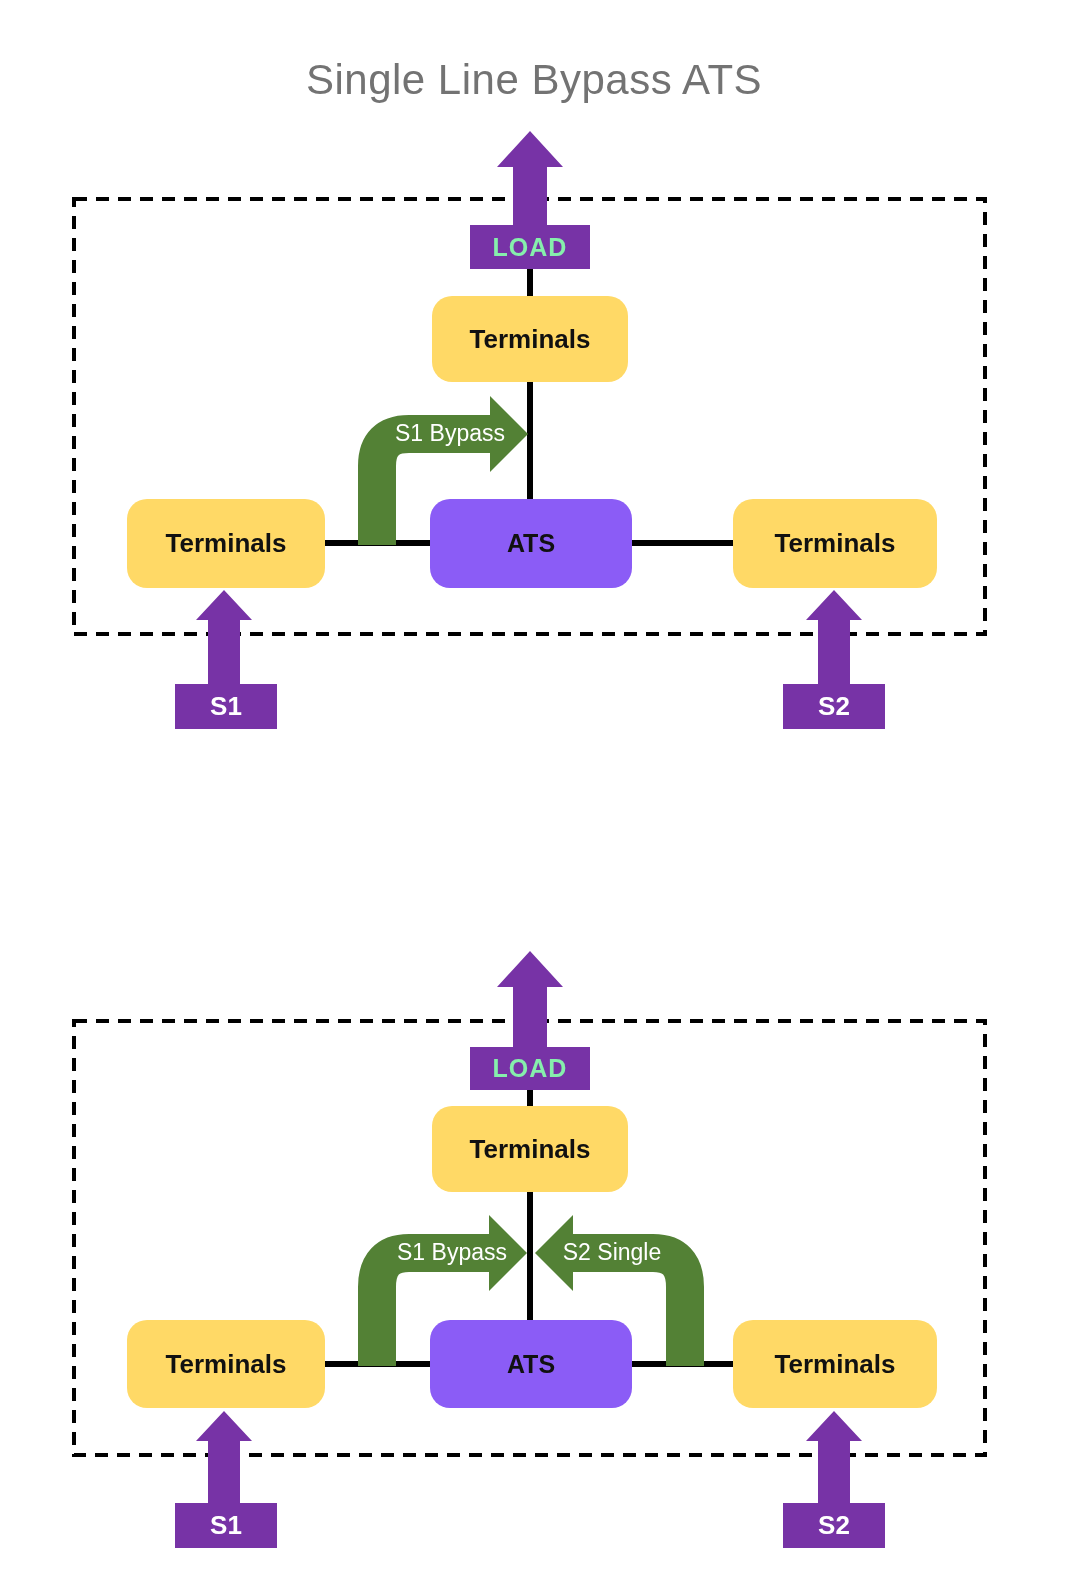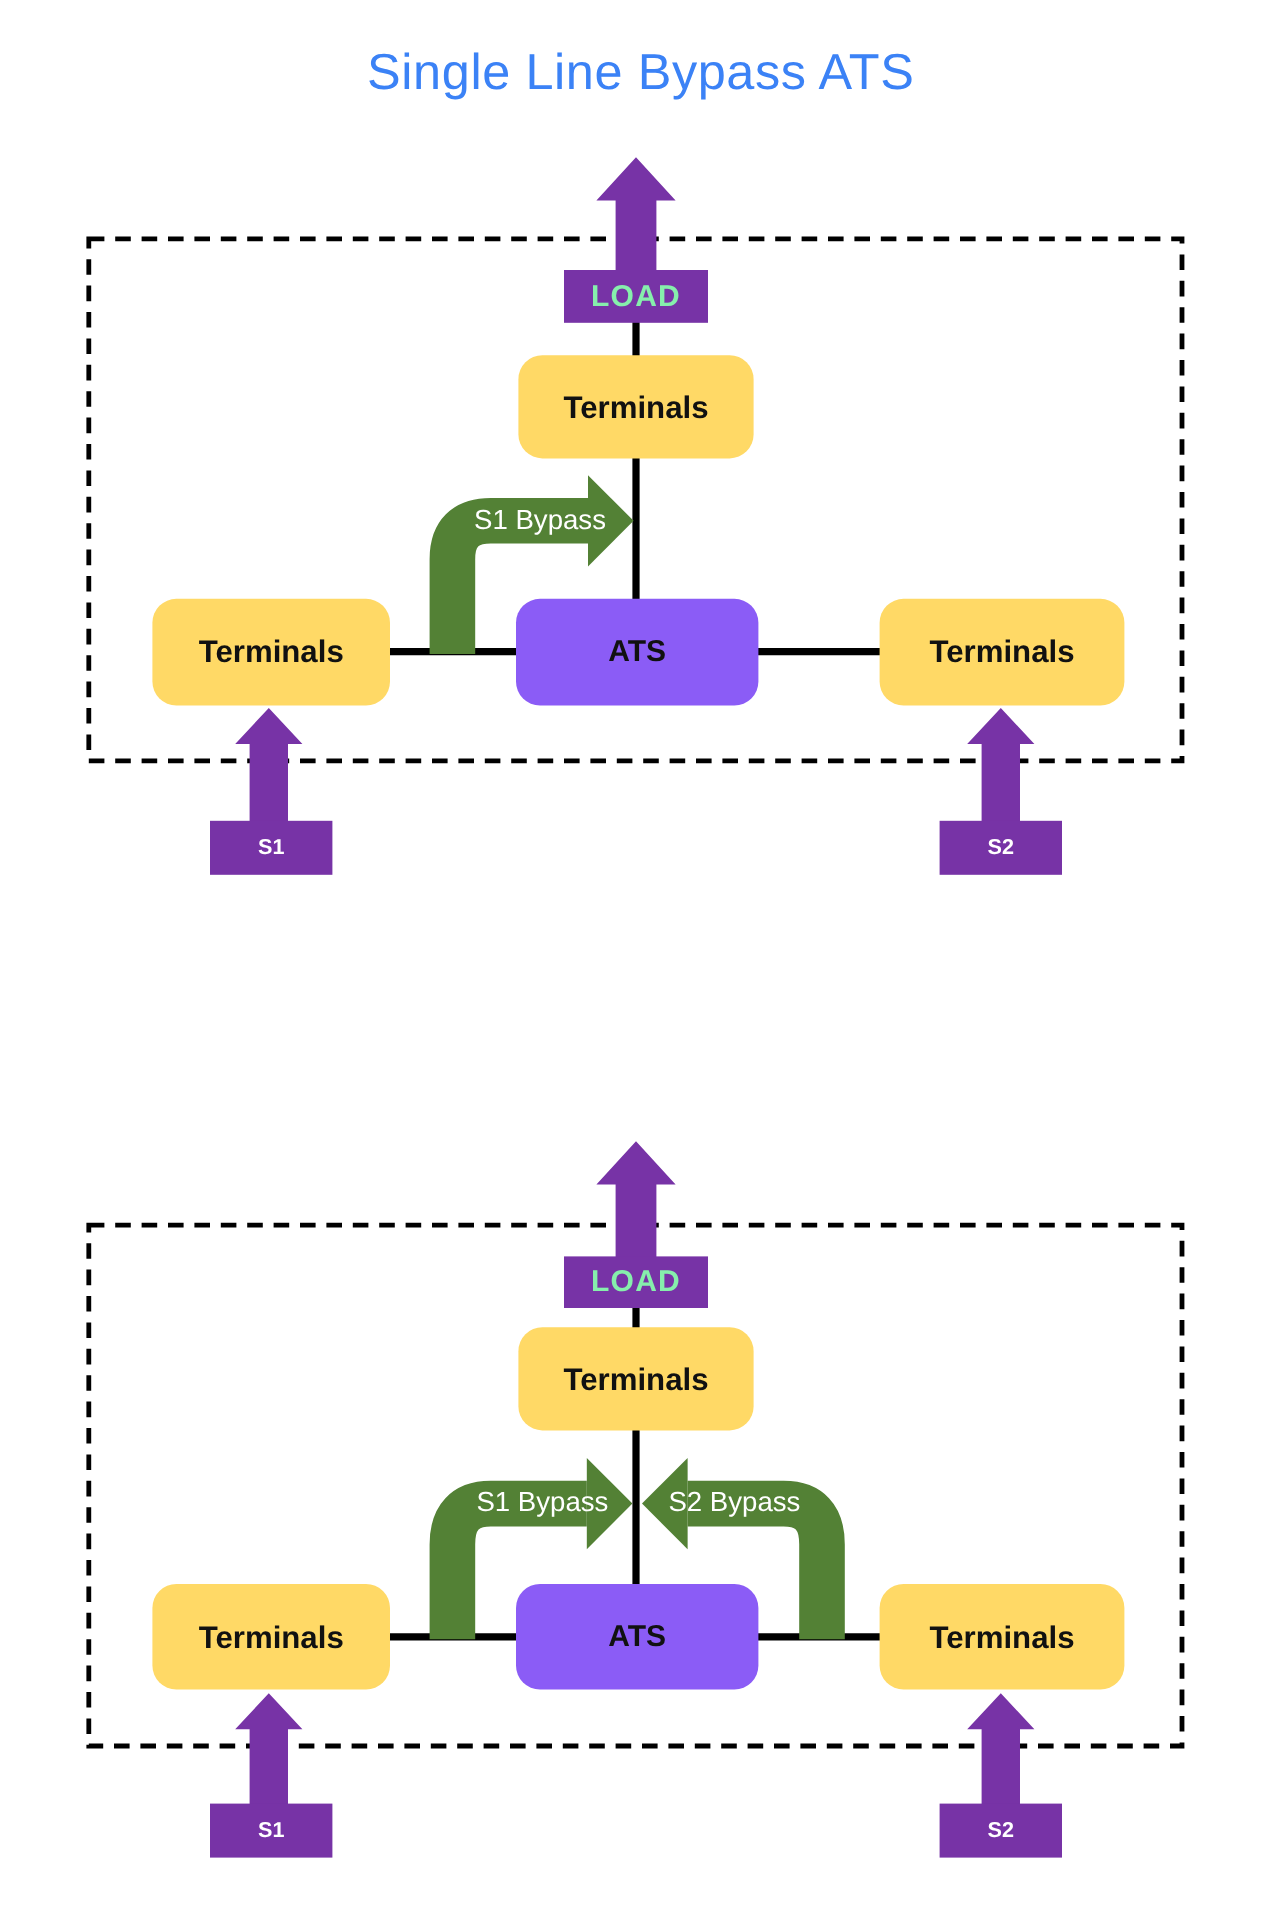--- a/index.html
+++ b/index.html
@@ -20,22 +20,23 @@
     left: 0;
     top: 0;
   }
   .title {
     position: absolute;
     left: 0;
     width: 100%;
     text-align: center;
     font-size: 42px;
     font-weight: 300;
-    color: #3b82f6;
+    color: #737373;
     letter-spacing: 0.5px;
+    margin-top: 20px;
   }
   .box {
     position: absolute;
     display: flex;
     align-items: center;
     justify-content: center;
     box-sizing: border-box;
     font-weight: bold;
   }
   .terminals {
@@ -52,21 +53,21 @@
   }
   .load {
     background: #7733A6;
     color: #86efac;
     font-size: 25px;
     letter-spacing: 1px;
   }
   .source {
     background: #7733A6;
     color: #ffffff;
-    font-size: 18px;
+    font-size: 26px;
   }
   .bypass-label {
     position: absolute;
     transform: translate(-50%, -50%);
     color: #ffffff;
     font-size: 23px;
     font-weight: normal;
     white-space: nowrap;
   }
 </style>
@@ -129,21 +130,21 @@
 
   <div class="box source" style="left:783px; top:684px; width:102px; height:45px">S2</div>
 
 
   <div class="box load" style="left:470px; top:1047px; width:120px; height:43px">LOAD</div>
 
   <div class="box terminals" style="left:432px; top:1106px; width:196px; height:86px">Terminals</div>
 
   <div class="bypass-label" style="left:452px; top:1252px">S1 Bypass</div>
 
-  <div class="bypass-label" style="left:612px; top:1252px">S2 Bypass</div>
+  <div class="bypass-label" style="left:612px; top:1252px">S2 Single</div>
 
   <div class="box terminals" style="left:127px; top:1320px; width:198px; height:88px">Terminals</div>
 
   <div class="box ats" style="left:430px; top:1320px; width:202px; height:88px">ATS</div>
 
   <div class="box terminals" style="left:733px; top:1320px; width:204px; height:88px">Terminals</div>
 
   <div class="box source" style="left:175px; top:1503px; width:102px; height:45px">S1</div>
 
   <div class="box source" style="left:783px; top:1503px; width:102px; height:45px">S2</div>

